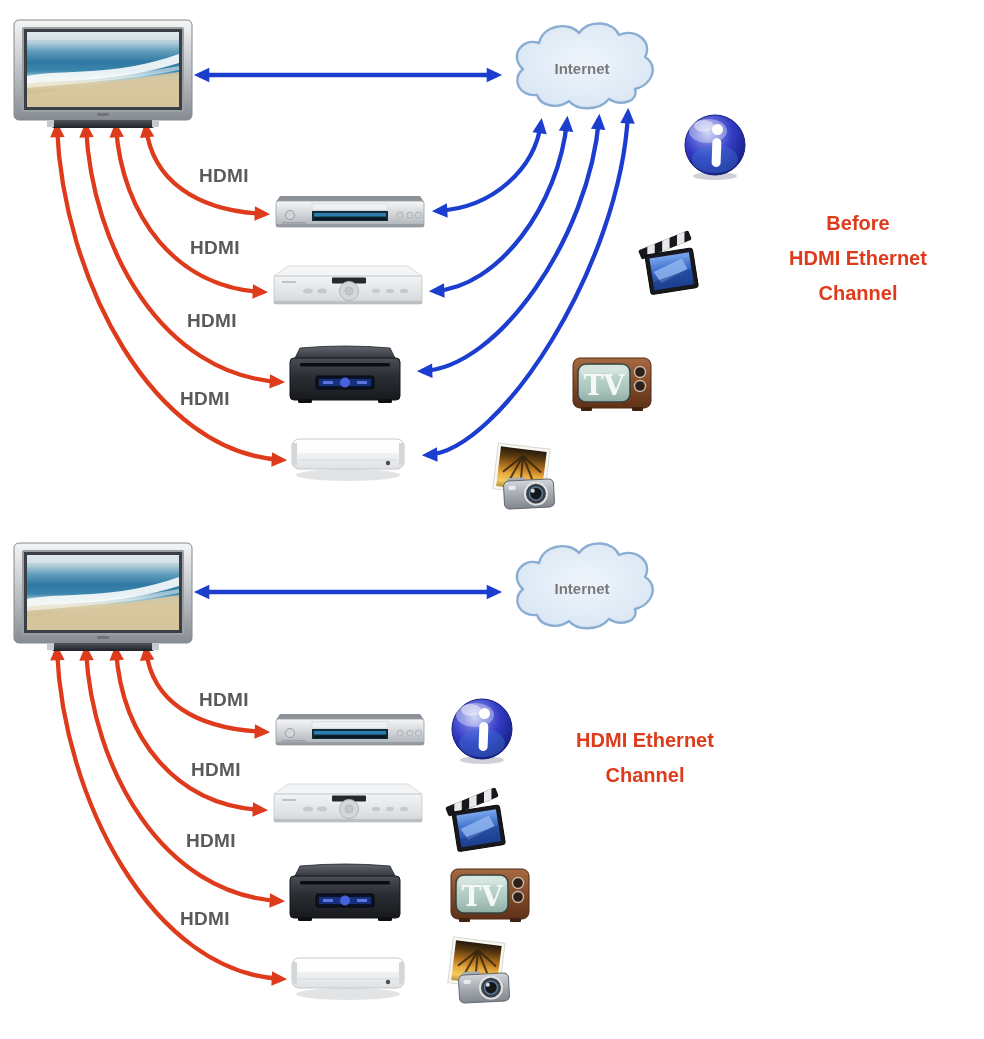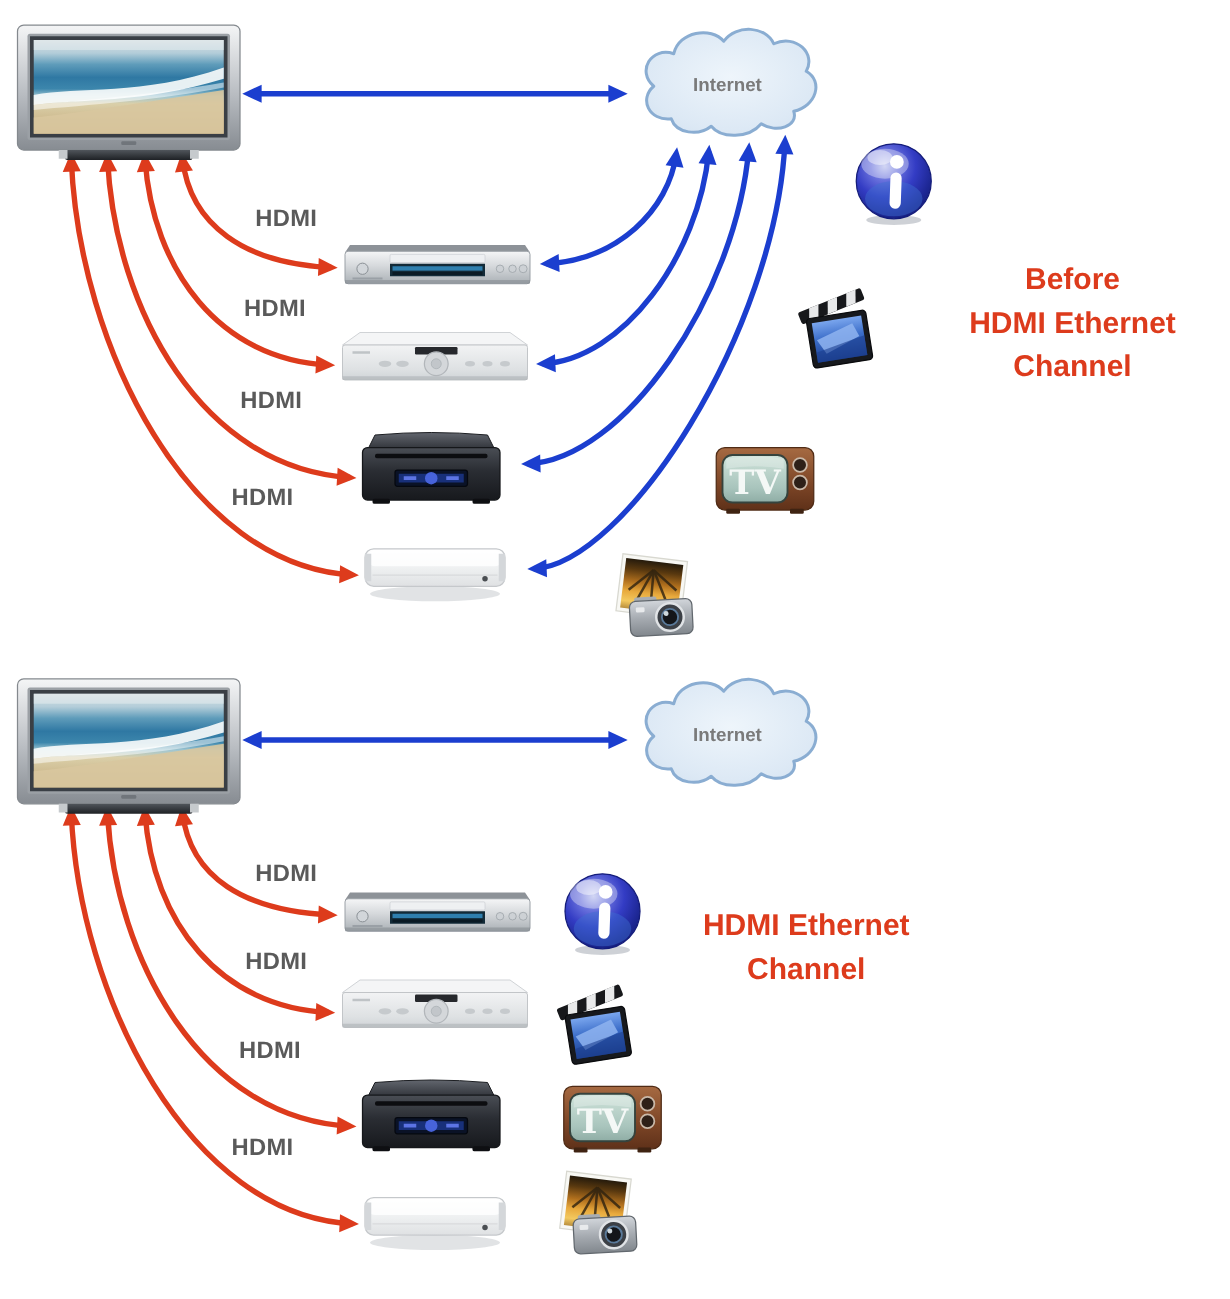--- a/index.html
+++ b/index.html
@@ -2,30 +2,30 @@
 <html><head>
 <meta charset="utf-8">
 <style>
   html,body{margin:0;padding:0;background:#fff;}
   .stage{
     position:relative;width:984px;height:1039px;background:#ffffff;
     font-family:"Liberation Sans",sans-serif;overflow:hidden;
   }
   svg.layer{position:absolute;left:0;top:0;}
   .hdmi{
-    position:absolute;width:60px;text-align:center;
+    position:absolute;width:60px;
     font-size:19px;font-weight:bold;color:#5a5a5a;letter-spacing:.3px;line-height:20px;
   }
   .inet{
     position:absolute;width:150px;text-align:center;
     font-size:15px;font-weight:bold;color:#7a7a7a;line-height:16px;
   }
   .title{
     position:absolute;text-align:center;
-    font-size:24px;line-height:35px;font-weight:bold;color:#dd3b1c;
+    font-size:20px;line-height:35px;font-weight:bold;color:#dd3b1c;
   }
 </style>
 </head>
 <body>
 
 <div class="stage">
 
 <svg class="layer" width="984" height="1039" viewBox="0 0 984 1039">
   <defs>
     <linearGradient id="gSilver" x1="0" y1="0" x2="0" y2="1">

